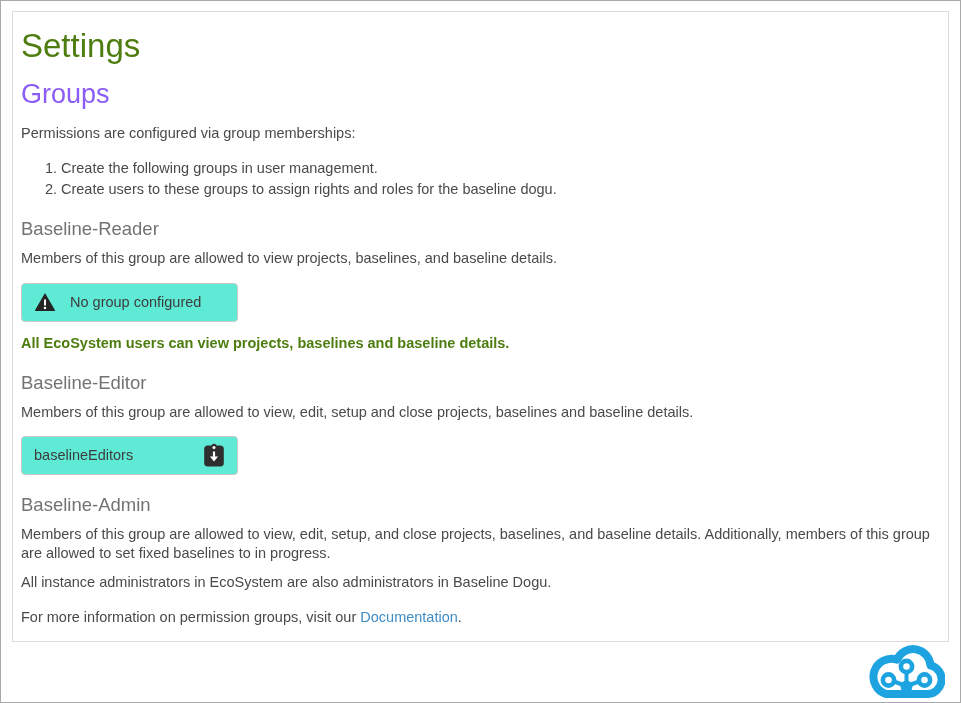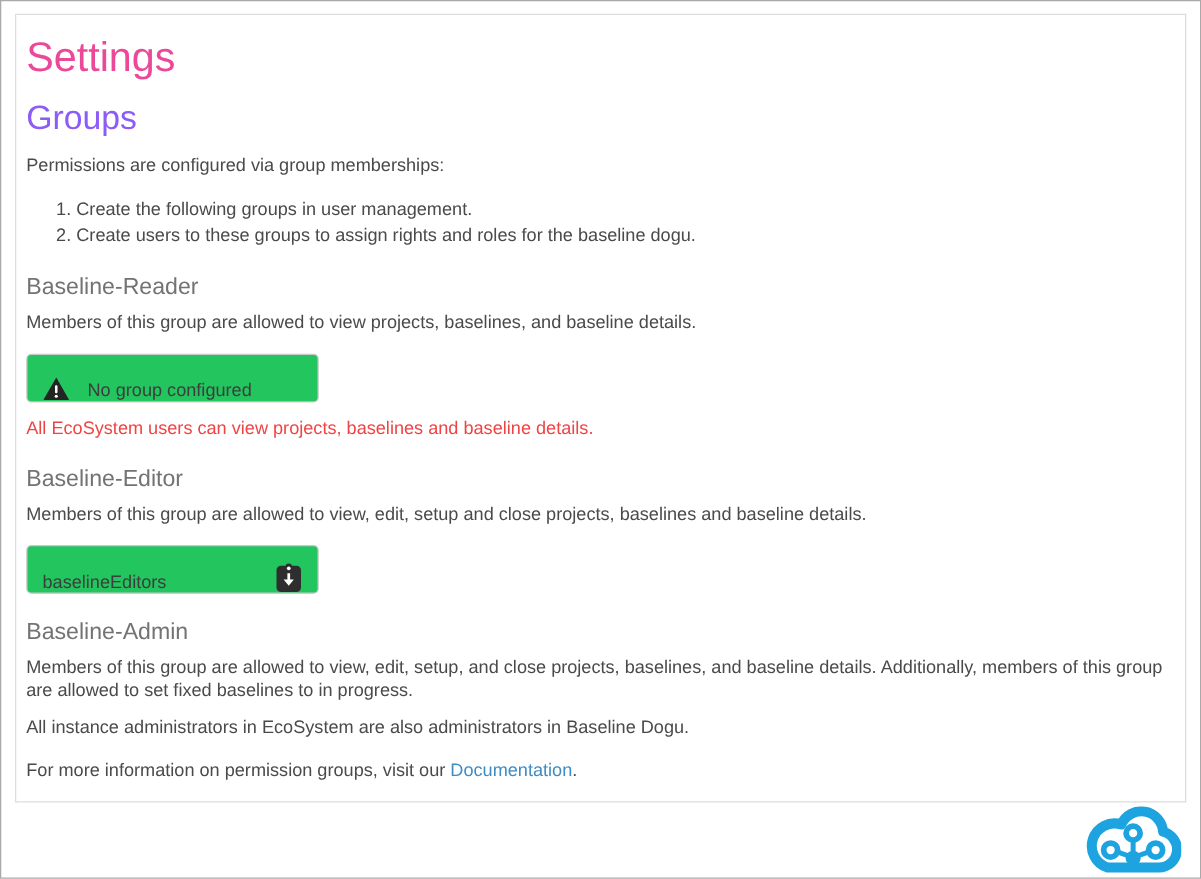--- a/index.html
+++ b/index.html
@@ -12,21 +12,21 @@
     overflow: hidden;
   }
   .panel {
     margin: 10px 11px 0 11px;
     border: 1px solid #dcdcdc;
     padding: 9px 8px 14px 8px;
     min-height: 614px;
     background: #fff;
   }
   h1.page-title {
-    color: #ec4899;
+    color: #4d7c0f;
     font-size: 33px;
     font-weight: 400;
     margin: 6px 0 14px 0;
     letter-spacing: 0;
   }
   h2.groups-heading {
     color: #8b5cf6;
     font-size: 27px;
     font-weight: 400;
     margin: 0 0 14px 0;
@@ -36,35 +36,35 @@
   ol.steps { margin: 16px 0 10px 22px; padding-left: 18px; }
   ol.steps li { margin: 2px 0; }
   h3.section-heading {
     color: #737373;
     font-size: 18.5px;
     font-weight: 400;
     margin: 19px 0 9px 0;
   }
   p.section-desc { margin: 0 0 9px 0; }
   .group-box {
-    width: 234px;
+    width: 217px;
     height: 39px;
     border: 1px solid #c9c9c9;
     border-radius: 4px;
     display: flex;
-    align-items: flex-end;
+    align-items: center;
     padding: 0 12px;
     margin: 14px 0 12px 0;
-    background: #22c55e;
+    background: #5eead4;
   }
   .group-box .warn-icon { margin-right: 14px; display: flex; }
   .group-box .box-label { font-size: 14.5px; color: #3d3d3d; }
   .group-box.value-box { justify-content: space-between; }
   .clip-icon { display: flex; cursor: pointer; }
-  p.bold-note { font-weight: 400; color: #ef4444; margin: 0 0 6px 0; }
+  p.bold-note { font-weight: 700; color: #4d7c0f; margin: 0 0 6px 0; }
   p.footer-note { margin: 10px 0 0 0; }
   p.docs-note { margin: 16px 0 0 0; }
   a.doc-link { color: #3f8cc5; text-decoration: none; margin-top: 18px; }
   .page-footer {
     height: 66px;
     display: flex;
     justify-content: flex-end;
     align-items: center;
     padding-right: 15px;
   }

